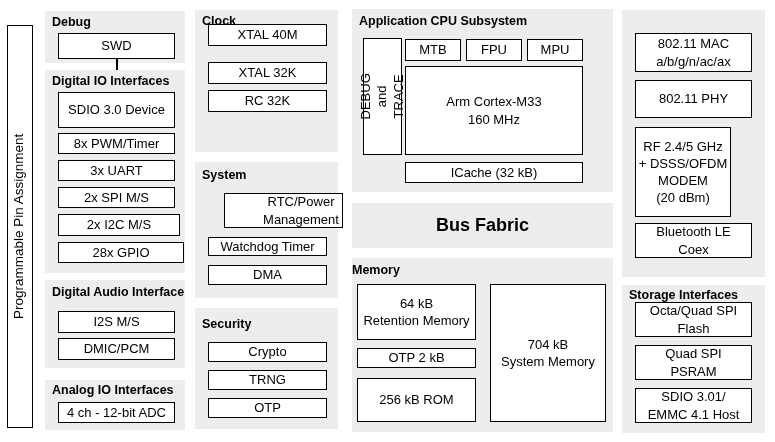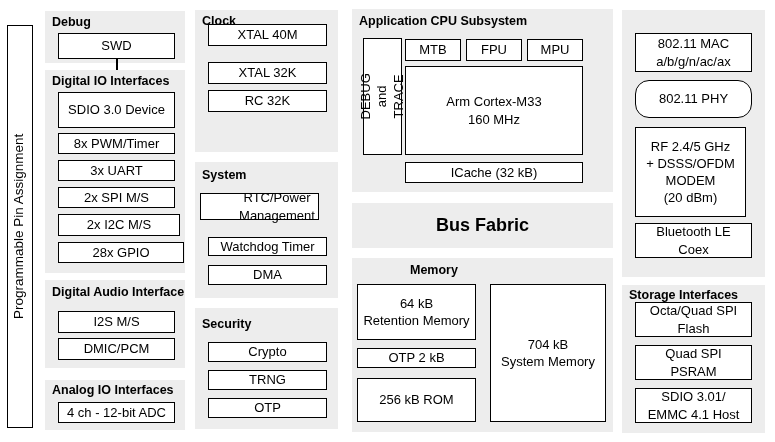--- a/index.html
+++ b/index.html
@@ -95,21 +95,21 @@
   <div class="box" style="left:58px; top:402px; width:117px; height:21px;text-align:right;">4 ch - 12-bit ADC</div>
 
   <div class="section" style="left:195px; top:10px; width:143px; height:142px;"></div>
   <div class="sec-title" style="left:202px; top:14px;">Clock</div>
   <div class="box" style="left:208px; top:24px; width:119px; height:22px;">XTAL 40M</div>
   <div class="box" style="left:208px; top:62px; width:119px; height:22px;">XTAL 32K</div>
   <div class="box" style="left:208px; top:90px; width:119px; height:22px;">RC 32K</div>
 
   <div class="section" style="left:195px; top:162px; width:143px; height:136px;"></div>
   <div class="sec-title" style="left:202px; top:168px;">System</div>
-  <div class="box" style="left:200px; top:193px; width:119px; height:27px;padding-left:35px;">RTC/Power
+  <div class="box" style="left:224px; top:193px; width:119px; height:35px;padding-left:35px;">RTC/Power
 Management</div>
   <div class="box" style="left:208px; top:237px; width:119px; height:19px;">Watchdog Timer</div>
   <div class="box" style="left:208px; top:265px; width:119px; height:20px;">DMA</div>
 
   <div class="section" style="left:195px; top:308px; width:143px; height:121px;"></div>
   <div class="sec-title" style="left:202px; top:317px;">Security</div>
   <div class="box" style="left:208px; top:342px; width:119px; height:20px;">Crypto</div>
   <div class="box" style="left:208px; top:398px; width:119px; height:20px;">OTP</div>
   <div class="box" style="left:208px; top:370px; width:119px; height:20px;">TRNG</div>
 
@@ -124,33 +124,33 @@
   <div class="box" style="left:527px; top:39px; width:56px; height:22px;">MPU</div>
   <div class="box" style="left:405px; top:66px; width:178px; height:89px;">Arm Cortex-M33
 160 MHz</div>
   <div class="box" style="left:405px; top:162px; width:178px; height:21px;">ICache (32 kB)</div>
 
   <div class="section flex-center" style="left:352px; top:203px; width:261px; height:45px;">
     <span class="bus-title">Bus Fabric</span>
   </div>
 
   <div class="section" style="left:352px; top:258px; width:261px; height:174px;"></div>
-  <div class="sec-title" style="left:366px; top:263px;padding-left:44px;">Memory</div>
+  <div class="sec-title" style="left:352px; top:263px;">Memory</div>
   <div class="box" style="left:357px; top:284px; width:119px; height:56px;">64 kB
 Retention Memory</div>
   <div class="box" style="left:357px; top:348px; width:119px; height:20px;">OTP 2 kB</div>
   <div class="box" style="left:357px; top:378px; width:119px; height:44px;">256 kB ROM</div>
   <div class="box" style="left:490px; top:284px; width:116px; height:138px;">704 kB
 System Memory</div>
 
   <div class="section" style="left:622px; top:10px; width:143px; height:267px;"></div>
   <div class="box" style="left:635px; top:33px; width:117px; height:39px;">802.11 MAC
 a/b/g/n/ac/ax</div>
-  <div class="box" style="left:635px; top:80px; width:117px; height:38px;border-radius:14px;">802.11 PHY</div>
-  <div class="box" style="left:635px; top:127px; width:111px; height:90px;">RF 2.4/5 GHz
+  <div class="box" style="left:635px; top:80px; width:117px; height:38px;">802.11 PHY</div>
+  <div class="box" style="left:635px; top:127px; width:96px; height:90px;">RF 2.4/5 GHz
 + DSSS/OFDM
 MODEM
 (20 dBm)</div>
   <div class="box" style="left:635px; top:223px; width:117px; height:35px;">Bluetooth LE
 Coex</div>
 
   <div class="section" style="left:622px; top:285px; width:143px; height:148px;"></div>
   <div class="sec-title" style="left:629px; top:288px;">Storage Interfaces</div>
   <div class="box" style="left:635px; top:302px; width:117px; height:35px;">Octa/Quad SPI
 Flash</div>

